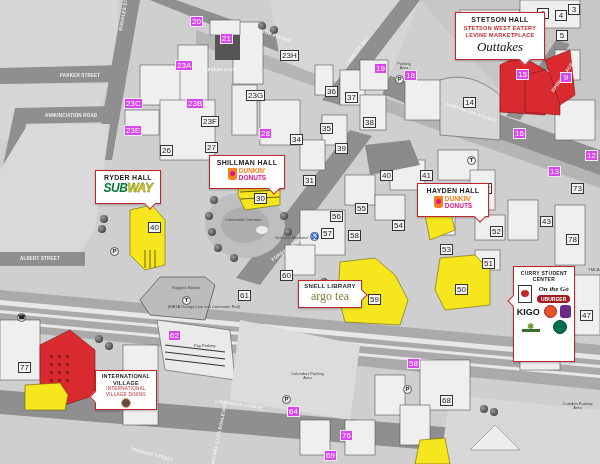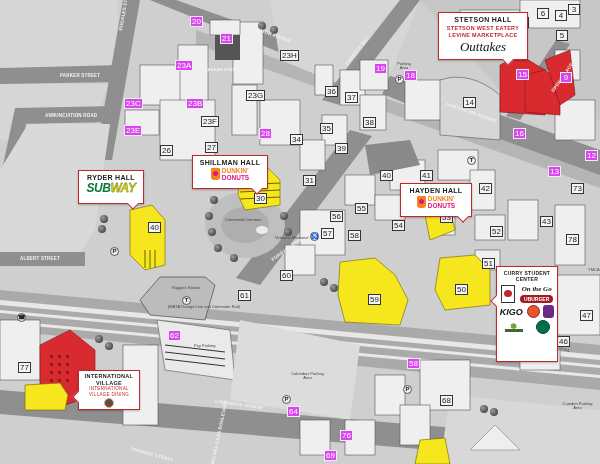--- a/index.html
+++ b/index.html
@@ -4,21 +4,21 @@
 <style>
   * { box-sizing: border-box; margin: 0; padding: 0; }
   html, body { width: 600px; height: 464px; overflow: hidden; background: #c9c9c9; }
   body { font-family: "Liberation Sans", sans-serif; position: relative; }
   #map { position: absolute; left: 0; top: 0; width: 600px; height: 464px; overflow: hidden; background: #cfcfcf; }
   svg.base { position: absolute; left: 0; top: 0; }
   .street-label { position: absolute; font-size: 4.5px; color: #f2f2f2; letter-spacing: 0.2px; white-space: nowrap; text-transform: uppercase; font-weight: bold; }
   .small-label { position: absolute; font-size: 4px; color: #444; text-align: center; line-height: 1.1; white-space: nowrap; }
   .bnum { position: absolute; background: #f5f5f5; border: 1px solid #333; font-size: 8px; line-height: 9px; padding: 0 1px; color: #222; font-family: "Liberation Sans", sans-serif; min-width: 12px; text-align: center; }
   .bnum.dark { background: #d946ef; color: #fff; border-color: #eee; }
-  .callout { position: absolute; background: #fff; border: 1.5px solid #c0272d; text-align: center; padding: 3px 4px; box-shadow: 0 1px 2px rgba(0,0,0,0.25); }
+  .callout { position: absolute; background: #fff; border: 1.5px solid #c0272d; text-align: center; padding: 3px 4px; box-shadow: 0 1px 2px rgba(0,0,0,0.25); margin-left: 17px; }
   .callout .title { font-size: 7px; font-weight: bold; color: #222; letter-spacing: 0.3px; }
   .callout .sub { font-size: 5.5px; font-weight: bold; color: #c0272d; letter-spacing: 0.3px; line-height: 1.3; }
   .callout .tail { position: absolute; width: 8px; height: 8px; background: #fff; border-right: 1.5px solid #c0272d; border-bottom: 1.5px solid #c0272d; transform: rotate(45deg); }
   .logo-dd { display: inline-flex; align-items: center; gap: 2px; }
   .logo-dd .cup { width: 9px; height: 12px; background: #f5821f; border-radius: 1px 1px 3px 3px; position: relative; }
   .logo-dd .cup::after { content: ""; position: absolute; left: 2px; top: 3px; width: 5px; height: 5px; border-radius: 50%; background: #e11383; }
   .logo-dd .txt { font-size: 6.5px; font-weight: bold; line-height: 7px; text-align: left; }
   .logo-dd .txt .d1 { color: #f5821f; }
   .logo-dd .txt .d2 { color: #e11383; }
   .subway { font-size: 12px; font-weight: bold; font-style: italic; color: #0a7a3b; letter-spacing: -0.5px; }
@@ -270,21 +270,21 @@
   <span class="bnum" style="left:335px;top:143px">39</span>
   <span class="bnum" style="left:380px;top:170px">40</span>
   <span class="bnum" style="left:420px;top:170px">41</span>
   <span class="bnum" style="left:479px;top:183px">42</span>
   <span class="bnum" style="left:540px;top:216px">43</span>
   <span class="bnum" style="left:557px;top:336px">46</span>
   <span class="bnum" style="left:580px;top:310px">47</span>
   <span class="bnum" style="left:455px;top:284px">50</span>
   <span class="bnum" style="left:482px;top:258px">51</span>
   <span class="bnum" style="left:490px;top:226px">52</span>
-  <span class="bnum" style="left:440px;top:212px">53</span>
+  <span class="bnum" style="left:440px;top:244px">53</span>
   <span class="bnum" style="left:392px;top:220px">54</span>
   <span class="bnum" style="left:355px;top:203px">55</span>
   <span class="bnum" style="left:330px;top:211px">56</span>
   <span class="bnum" style="left:321px;top:228px">57</span>
   <span class="bnum" style="left:348px;top:230px">58</span>
   <span class="bnum" style="left:368px;top:294px">59</span>
   <span class="bnum" style="left:280px;top:270px">60</span>
   <span class="bnum" style="left:238px;top:290px">61</span>
   <span class="bnum dark" style="left:168px;top:330px">62</span>
   <span class="bnum dark" style="left:287px;top:406px">64</span>
@@ -327,32 +327,37 @@
     <div class="logo-dd">
       <span class="cup"></span>
       <span class="txt">
           <div class="d1">DUNKIN'</div>
           <div class="d2">DONUTS</div>
         </span>
     </div>
     <div class="tail" style="left:58px;bottom:-5px"></div>
   </div>
 
+  <div class="callout" style="left:281px;top:280px;width:64px;height:28px;padding-top:2px">
+    <div class="title" style="font-size:6px">SNELL LIBRARY</div>
+    <div class="argo">argo tea</div>
+    <div class="tail" style="right:-5px;top:10px;transform:rotate(-45deg)"></div>
+  </div>
 
   <div class="callout" style="left:496px;top:266px;width:62px;height:96px;padding:3px 2px">
     <div class="title" style="font-size:5px;line-height:6px">CURRY STUDENT CENTER</div>
     <div style="display:flex;flex-wrap:wrap;justify-content:space-around;align-items:center;margin-top:3px;gap:2px">
       <span class="brand" style="width:14px;height:18px;border:1px solid #333;background:#fff;position:relative">
           <span style="display:block;width:8px;height:7px;border-radius:50%;background:#c0272d;margin:4px auto 0"></span>
         </span>
       <span style="display:flex;flex-direction:column;gap:2px;align-items:center">
         <span class="brand" style="font-family:'Liberation Serif',serif;font-style:italic;font-size:7px;color:#111">On the Go</span>
         <span class="brand" style="background:#a11d21;color:#fff;border-radius:5px;padding:1px 4px;font-size:5px">UBURGER</span>
       </span>
-      <span class="brand" style="font-size:9px;font-style:italic;color:#111;font-weight:bold">KIGO</span>
+      <span class="brand" style="font-size:9px;color:#111;font-weight:bold">KIGO</span>
       <span class="brand" style="width:13px;height:13px;border-radius:50%;background:#e8552b;border:1px solid #a11d21"></span>
       <span class="brand" style="width:11px;height:13px;border-radius:3px;background:#6b2a85"></span>
       <span class="brand" style="width:18px;height:10px;border-bottom:3px solid #3b6b2a;color:#7a9a3a;font-size:8px">✽</span>
       <span class="brand" style="width:14px;height:14px;border-radius:50%;background:#00704a;border:1px solid #004d33"></span>
     </div>
     <div class="tail" style="left:-5px;top:30px;transform:rotate(135deg)"></div>
   </div>
 
   <div class="callout" style="left:78px;top:370px;width:62px;height:40px;padding:2px">
     <div class="title" style="font-size:5.5px;line-height:6.5px">INTERNATIONAL VILLAGE</div>

